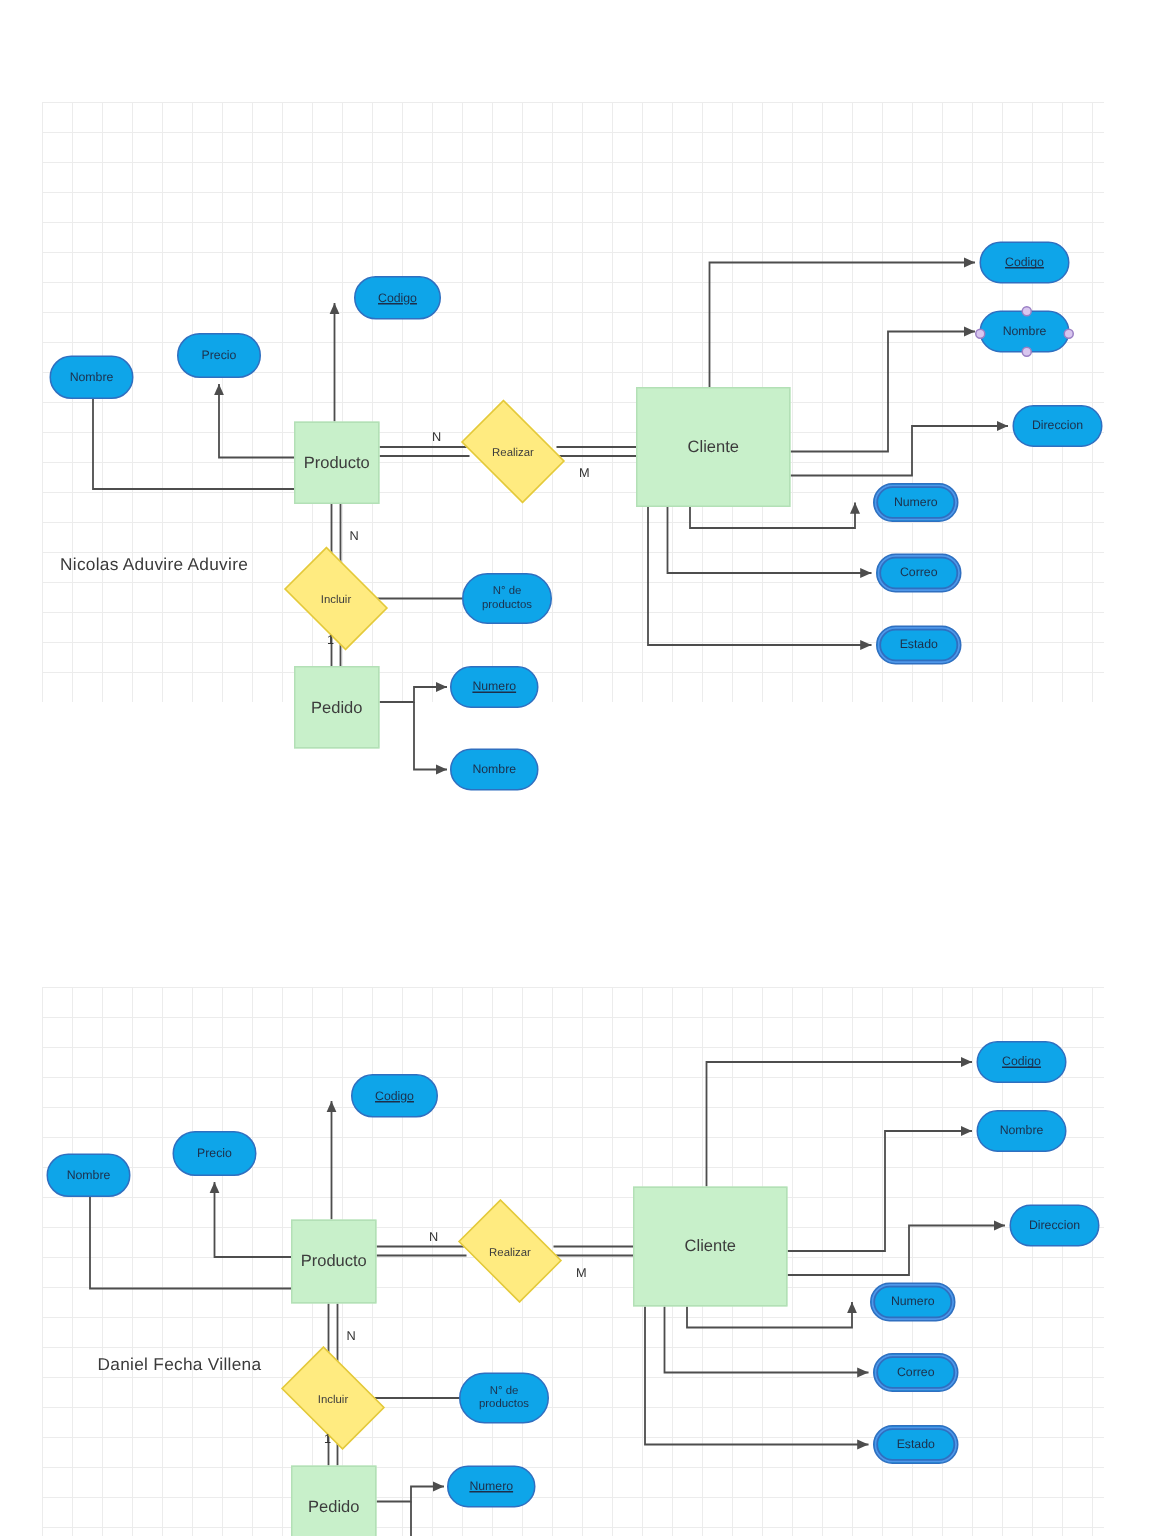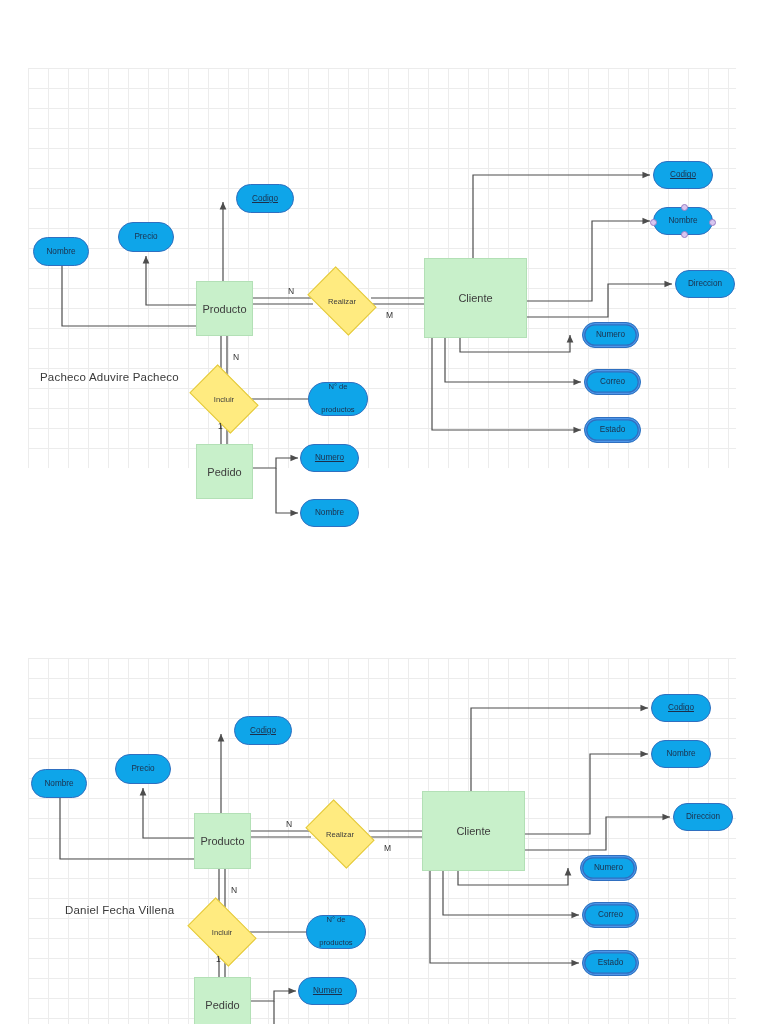--- a/index.html
+++ b/index.html
@@ -54,21 +54,21 @@
     text-align:center;
     font-size:8.2px;color:#1d2f4a;
     box-sizing:border-box;
     line-height:1.15;
     padding:0 3px;
   }
   .attr.key span{text-decoration:underline;}
   .attr.multi{
     box-shadow:inset 0 0 0 1.2px #4f97e9, inset 0 0 0 2.4px #2f6fc0;
   }
-  .attr.two-line{font-size:7.6px;justify-content:space-between;}
+  .attr.two-line{font-size:7.6px;}
 
   
   .handle{
     position:absolute;width:7px;height:7px;border-radius:50%;
     background:#d8c6ef;border:1px solid #9a7fc4;box-sizing:border-box;
   }
 
   
   .rel{
     position:absolute;
@@ -202,21 +202,21 @@
       <span>productos</span>
     </div>
 
     <div class="attr key" style="left:300px;top:386px;width:59px;height:28px;">
       <span>Numero</span>
     </div>
     <div class="attr" style="left:300px;top:441px;width:59px;height:28px;">
       <span>Nombre</span>
     </div>
 
-    <div class="author" style="left:40px;top:313px;">Pacheco Aduvire Pacheco</div>
+    <div class="author" style="left:40px;top:313px;">Nicolas Aduvire Aduvire</div>
   </div>
 
   <div class="diagram" id="diagram-2">
     <div class="grid"></div>
 
     <svg class="svg-layer" viewBox="0 0 768 420">
       <defs>
         <marker id="ah2" viewBox="0 0 10 10" refX="9" refY="5" markerWidth="7" markerHeight="7" orient="auto-start-reverse">
           <path d="M 0 1 L 9 5 L 0 9 z" fill="#4d4d4d"></path>
         </marker>

